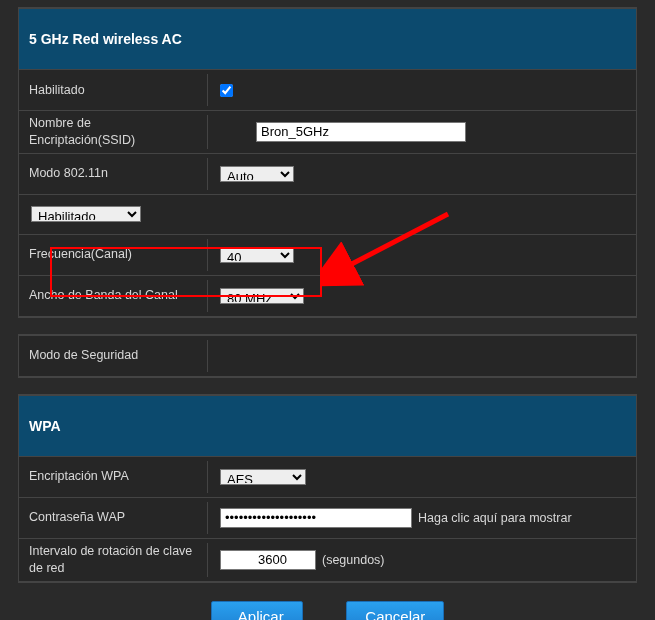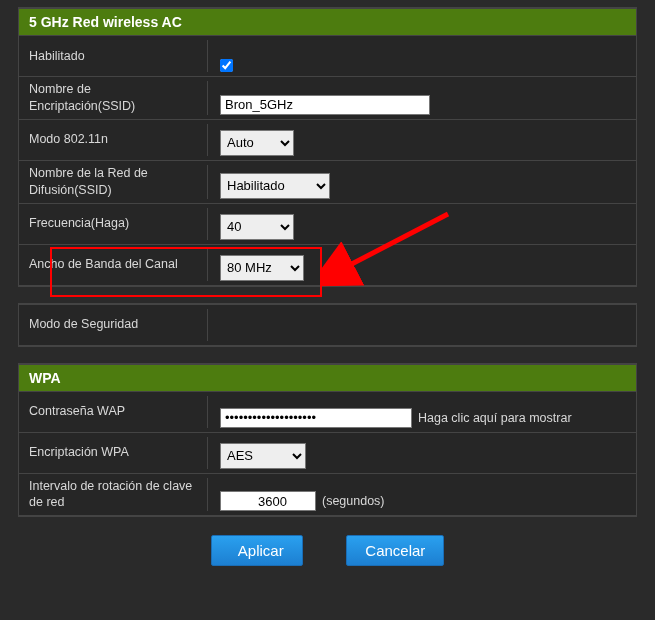--- a/index.html
+++ b/index.html
@@ -21,29 +21,29 @@
   .inner {
     position: relative;
     border: 1px solid #444;
     background: #262626;
     padding: 0;
   }
   .section-heading {
     font-weight: bold;
     font-size: 14px;
     color: #ffffff;
-    padding: 5px 10px;
+    padding: 22px 10px;
     border: 1px solid #444;
     border-left: none;
     border-right: none;
-    background: #4d7c0f;
+    background: #0c4a6e;
   }
   .row {
     display: flex;
-    align-items: flex-end;
+    align-items: center;
     border-bottom: 1px solid #444;
     min-height: 40px;
     padding: 4px 0;
     box-sizing: border-box;
     position: relative;
   }
   .row:first-child { border-top: 1px solid #444; }
   .label-cell {
     width: 168px;
     padding: 0 10px;
@@ -72,21 +72,21 @@
     height: 20px;
     box-sizing: border-box;
   }
   select {
     font-family: Arial, Helvetica, sans-serif;
     font-size: 13px;
     padding: 1px 2px;
     border: 1px solid #777;
     background: #eee;
     color: #000;
-    height: 26px;
+    height: 16px;
   }
   .checkbox {
     width: 13px;
     height: 13px;
     margin: 0;
   }
   .highlight-box {
     position: absolute;
     border: 2px solid #ff0000;
     pointer-events: none;
@@ -133,44 +133,43 @@
     <div class="row">
       <div class="label-cell">Habilitado</div>
       <div class="value-cell">
         <input type="checkbox" class="checkbox" checked="" style="">
       </div>
     </div>
 
     <div class="row">
       <div class="label-cell">Nombre de Encriptación(SSID)</div>
       <div class="value-cell">
-        <input type="text" style="width: 210px;" value="Bron_5GHz">
+        <input type="text" style="width: 210px; margin-left: 36px;" value="Bron_5GHz">
       </div>
     </div>
 
     <div class="row">
       <div class="label-cell">Modo 802.11n</div>
       <div class="value-cell">
         <select style="width:74px">
           <option>Auto</option>
         </select>
       </div>
     </div>
 
     <div class="row">
-      <div class="label-cell">Nombre de la Red de Difusión(SSID)</div>
       <div class="value-cell">
         <select style="width:110px">
           <option>Habilitado</option>
         </select>
       </div>
     </div>
 
     <div class="row">
-      <div class="label-cell">Frecuencia(Haga)</div>
+      <div class="label-cell">Frecuencia(Canal)</div>
       <div class="value-cell">
         <select style="width:74px">
           <option>40</option>
         </select>
       </div>
     </div>
 
     <div class="row" id="bandwidth-row" style="position:relative">
       <div class="label-cell">Ancho de Banda del Canal</div>
       <div class="value-cell">
@@ -198,33 +197,33 @@
       <div class="label-cell">Modo de Seguridad</div>
     </div>
   </div>
 
   <div class="spacer"></div>
 
   <div class="inner">
     <div class="section-heading">WPA</div>
 
     <div class="row">
+      <div class="label-cell">Encriptación WPA</div>
+      <div class="value-cell">
+        <select style="width:86px">
+          <option>AES</option>
+        </select>
+      </div>
+    </div>
+
+    <div class="row">
       <div class="label-cell">Contraseña WAP</div>
       <div class="value-cell">
         <input type="password" style="width: 192px;" value="••••••••••••••••••••">
         <span class="hint">Haga clic aquí para mostrar</span>
-      </div>
-    </div>
-
-    <div class="row">
-      <div class="label-cell">Encriptación WPA</div>
-      <div class="value-cell">
-        <select style="width:86px">
-          <option>AES</option>
-        </select>
       </div>
     </div>
 
     <div class="row">
       <div class="label-cell">Intervalo de rotación de clave de red</div>
       <div class="value-cell">
         <input type="text" style="width: 96px; padding-left: 37px;" value="3600">
         <span class="hint">(segundos)</span>
       </div>
     </div>

